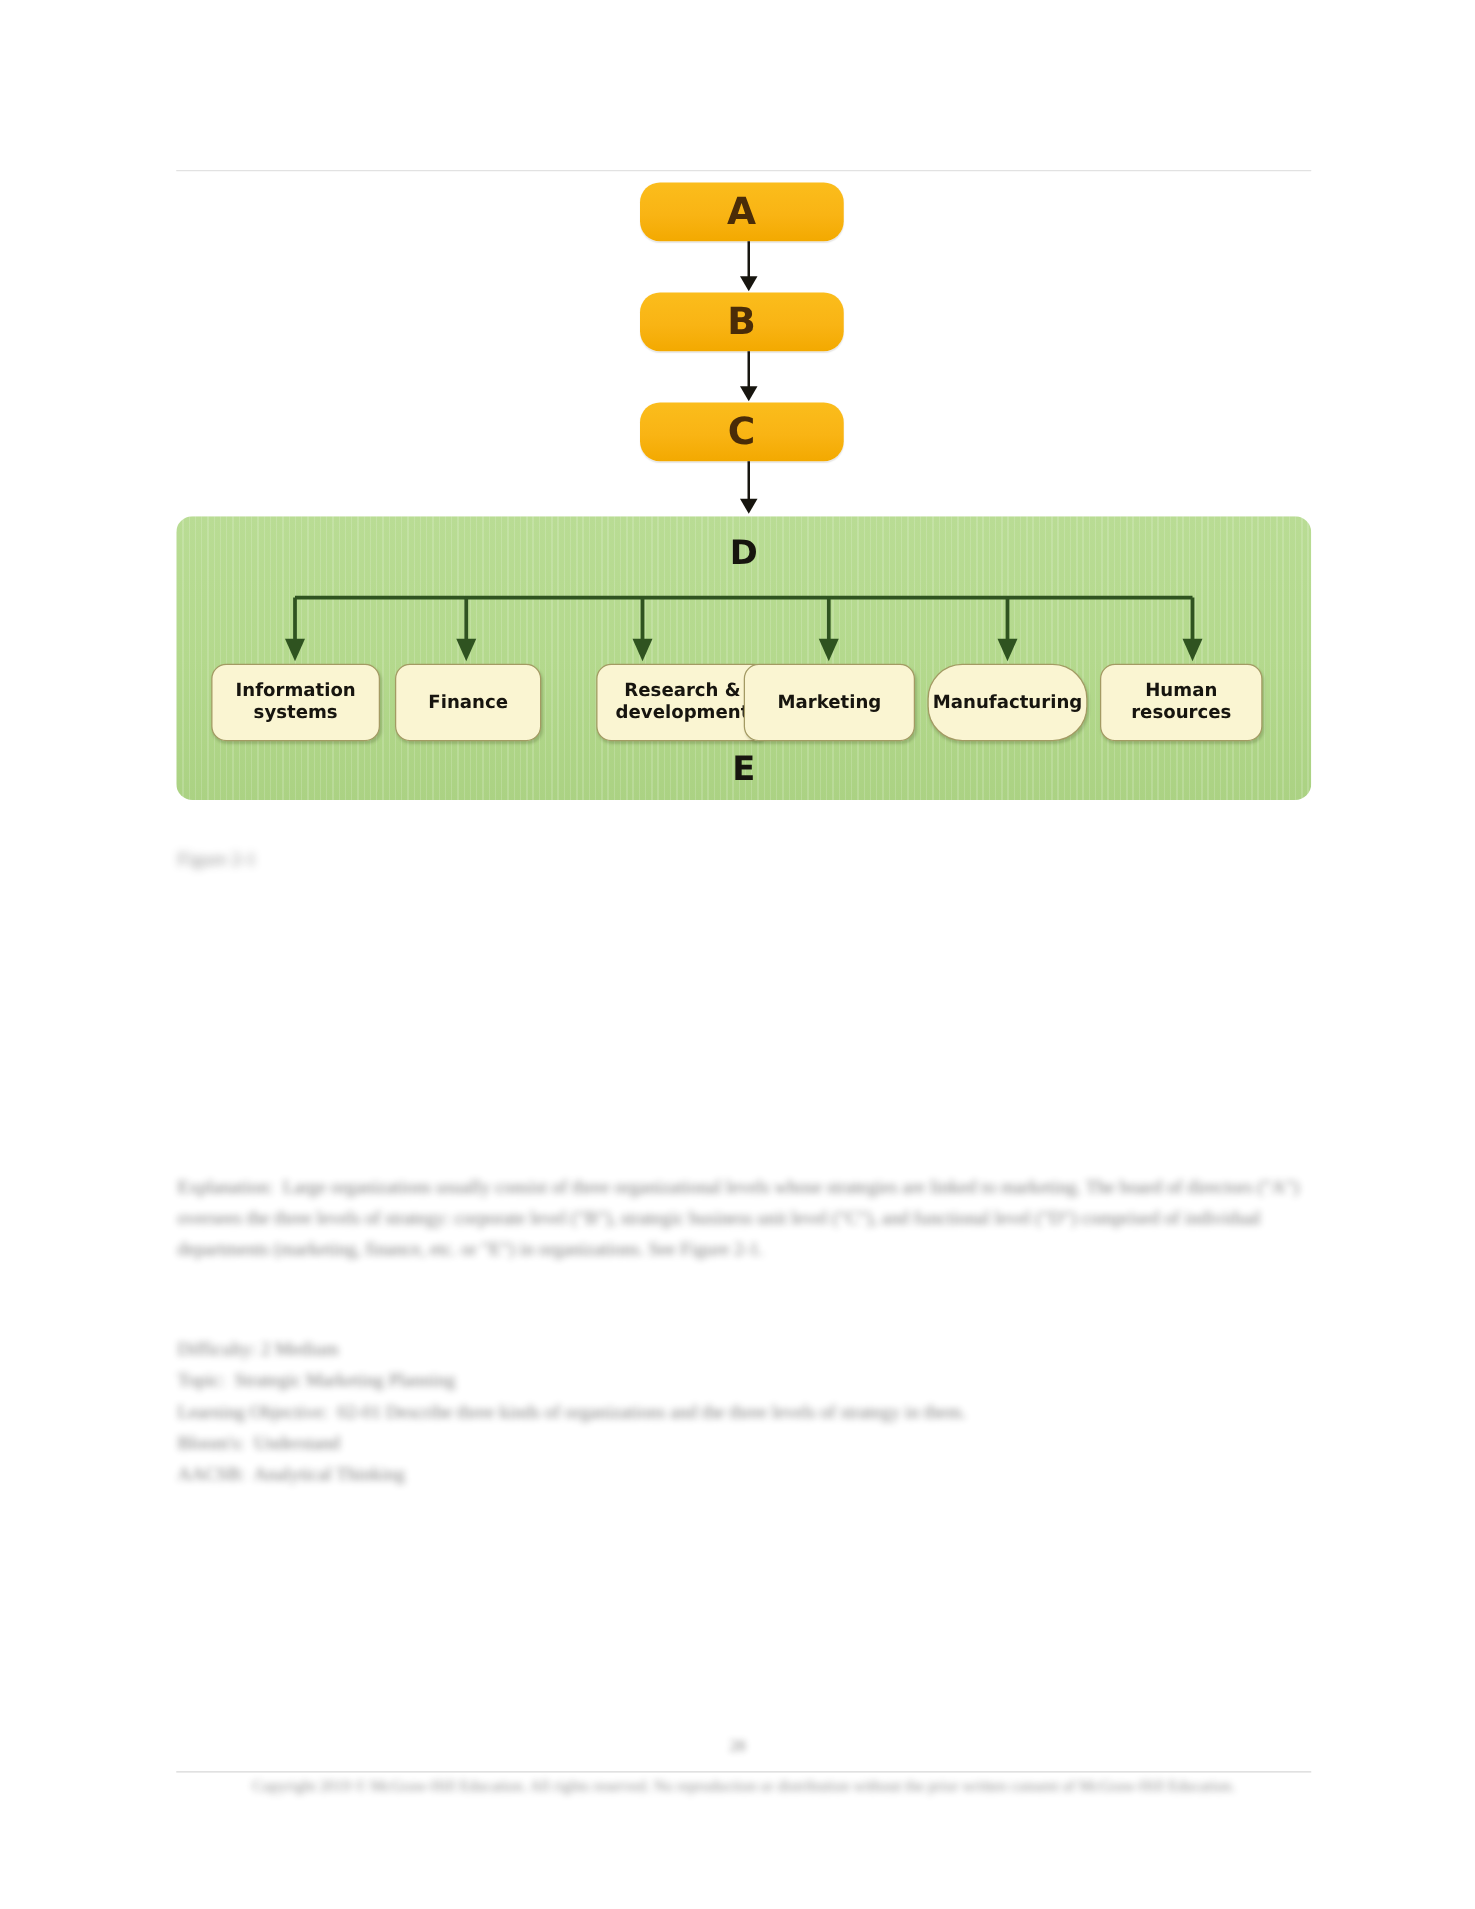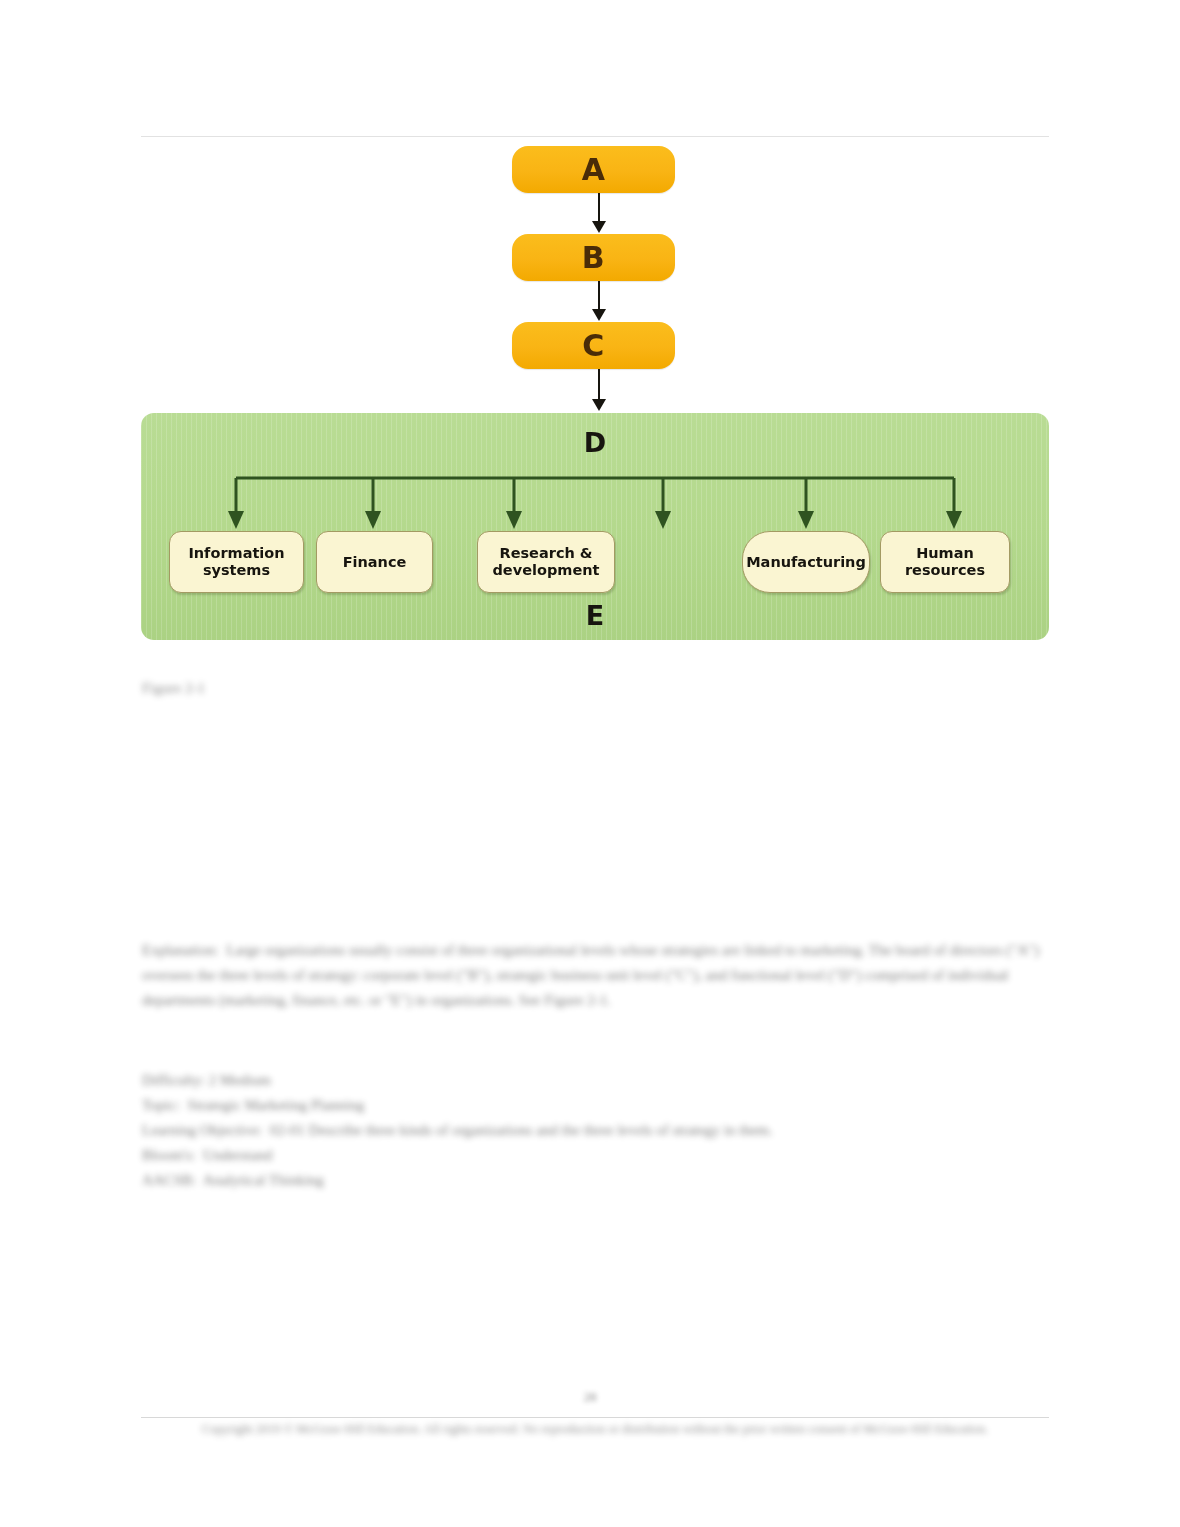--- a/index.html
+++ b/index.html
@@ -305,20 +305,23 @@
           <span>Information
 systems</span>
         </div>
         <div class="dept" style="left:175px; width:117px;">
           <span>Finance</span>
         </div>
         <div class="dept" style="left:304px; width:138px;margin-left:32px;">
           <span>Research &amp;
 development</span>
         </div>
+        <div class="dept" style="left:454px; width:137px;">
+          <span>Marketing</span>
+        </div>
         <div class="dept" style="left:601px; width:128px;border-radius:28px;">
           <span>Manufacturing</span>
         </div>
         <div class="dept" style="left:739px; width:130px;">
           <span>Human
 resources</span>
         </div>
       </div>
 
       <div id="label-e">E</div>

